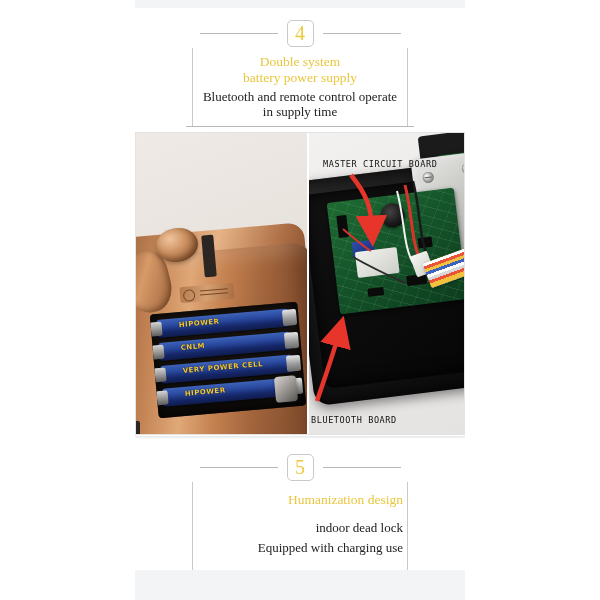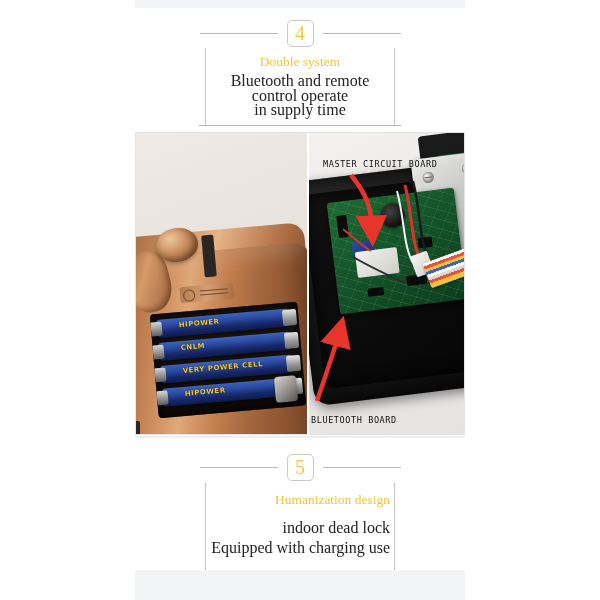--- a/index.html
+++ b/index.html
@@ -29,40 +29,40 @@
   .badge{
     width:27px;height:27px;box-sizing:border-box;
     border:1px solid #c9c9c9;border-radius:5px;
     background:#ffffff;
     display:flex;align-items:center;justify-content:center;
     color:#ecc93f;font-size:20px;line-height:20px;
     font-family:"Liberation Serif", serif;
   }
   .tbox{
     position:relative;
-    width:190px;margin:0 auto;
+    width:216px;margin:0 auto;
     box-sizing:border-box;
     border-left:1px solid #c9c9c9;
     border-right:1px solid #c9c9c9;
     padding:6px 4px 8px 4px;
     text-align:center;
   }
   .tbox:after{
     content:"";position:absolute;left:-7px;right:-7px;bottom:0;
     height:1px;background:#b9b9b9;
   }
   .title{
     color:#e9c63c;
     font-size:13.5px;line-height:16px;
     font-family:"Liberation Serif", serif;
     margin-bottom:4px;
   }
   .sub{
     color:#222222;
-    font-size:16px;line-height:14.5px;
+    font-size:13px;line-height:14.5px;
     font-family:"Liberation Serif", serif;
   }
 
   
   .photos{
     position:absolute;left:135px;top:132px;
     width:330px;height:303px;
     background:#ffffff;
     border:1px solid #e3e3e3;
     box-sizing:border-box;
@@ -283,20 +283,21 @@
 
   <div class="section" style="top:18px;">
     <div class="badge-row">
       <div class="rule left"></div>
       <div class="badge">4</div>
       <div class="rule right"></div>
     </div>
     <div class="tbox">
       <div class="title">
         <div>Double system</div>
+        <div>battery power supply</div>
       </div>
       <div class="sub">
         <div>Bluetooth and remote control operate</div>
         <div>in supply time</div>
       </div>
     </div>
   </div>
 
   <div class="photos">
 

